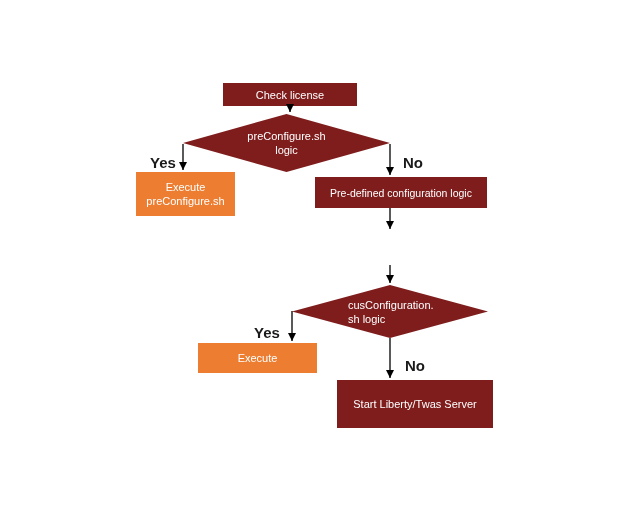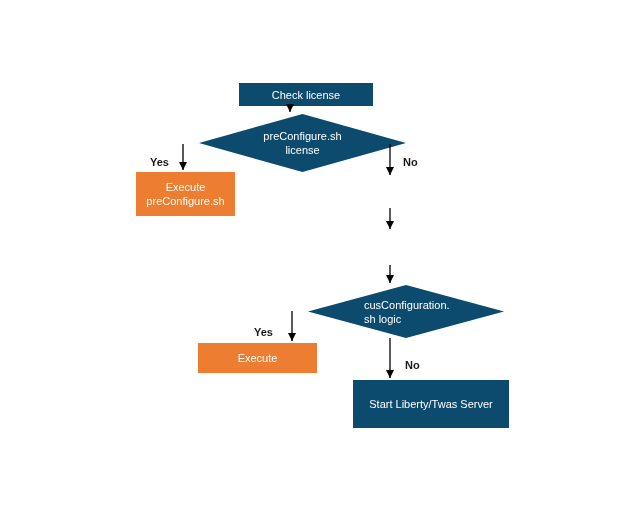--- a/index.html
+++ b/index.html
@@ -16,34 +16,34 @@
     color: #ffffff;
     display: flex;
     flex-direction: column;
     align-items: center;
     justify-content: center;
     text-align: center;
     font-size: 11px;
     line-height: 14px;
     white-space: nowrap;
   }
-  .green  { background: #0c4a6e; margin-left: 16px; }
+  .green  { background: #7f1d1d; }
   .orange { background: #ED7D31; }
   .diamond {
     clip-path: polygon(50% 0, 100% 50%, 50% 100%, 0 50%);
   }
   .diamond.left-text {
     align-items: flex-start;
     text-align: left;
   }
   .small { font-size: 10.5px; }
   .branch-label {
     position: absolute;
     color: #1a1a1a;
-    font-size: 11px;
+    font-size: 15px;
     font-weight: 700;
     line-height: 11px;
     white-space: nowrap;
   }
   #connectors {
     position: absolute;
     left: 0; top: 0;
     width: 640px; height: 512px;
     pointer-events: none;
   }
@@ -57,28 +57,31 @@
 <body>
 
 <div id="canvas">
 
   <div class="node green" style="left:223px; top:83px; width:134px; height:23px;">
     <span>Check license</span>
   </div>
 
   <div class="node green diamond" style="left:183px; top:114px; width:207px; height:58px;">
     <span>preConfigure.sh</span>
-    <span>license</span>
+    <span>logic</span>
   </div>
 
   <div class="node orange" style="left:136px; top:172px; width:99px; height:44px;">
     <span>Execute</span>
     <span>preConfigure.sh</span>
   </div>
 
+  <div class="node green" style="left:315px; top:177px; width:172px; height:31px;">
+    <span class="small">Pre-defined configuration logic</span>
+  </div>
 
 
   <div class="node green diamond left-text" style="left:292px; top:285px; width:196px; height:53px; padding-left:56px; box-sizing:border-box;">
     <span>cusConfiguration.</span>
     <span>sh logic</span>
   </div>
 
   <div class="node orange" style="left:198px; top:343px; width:119px; height:30px;">
     <span>Execute</span>
   </div>

